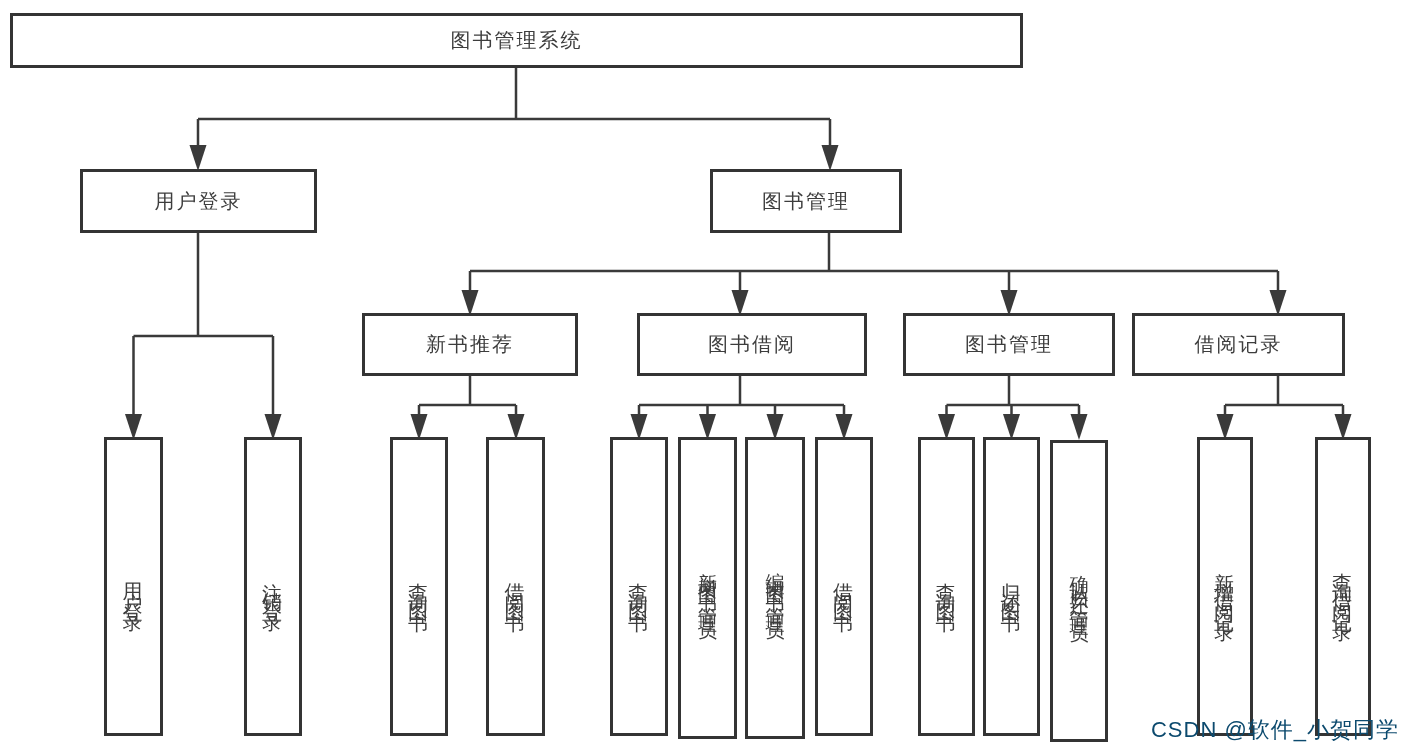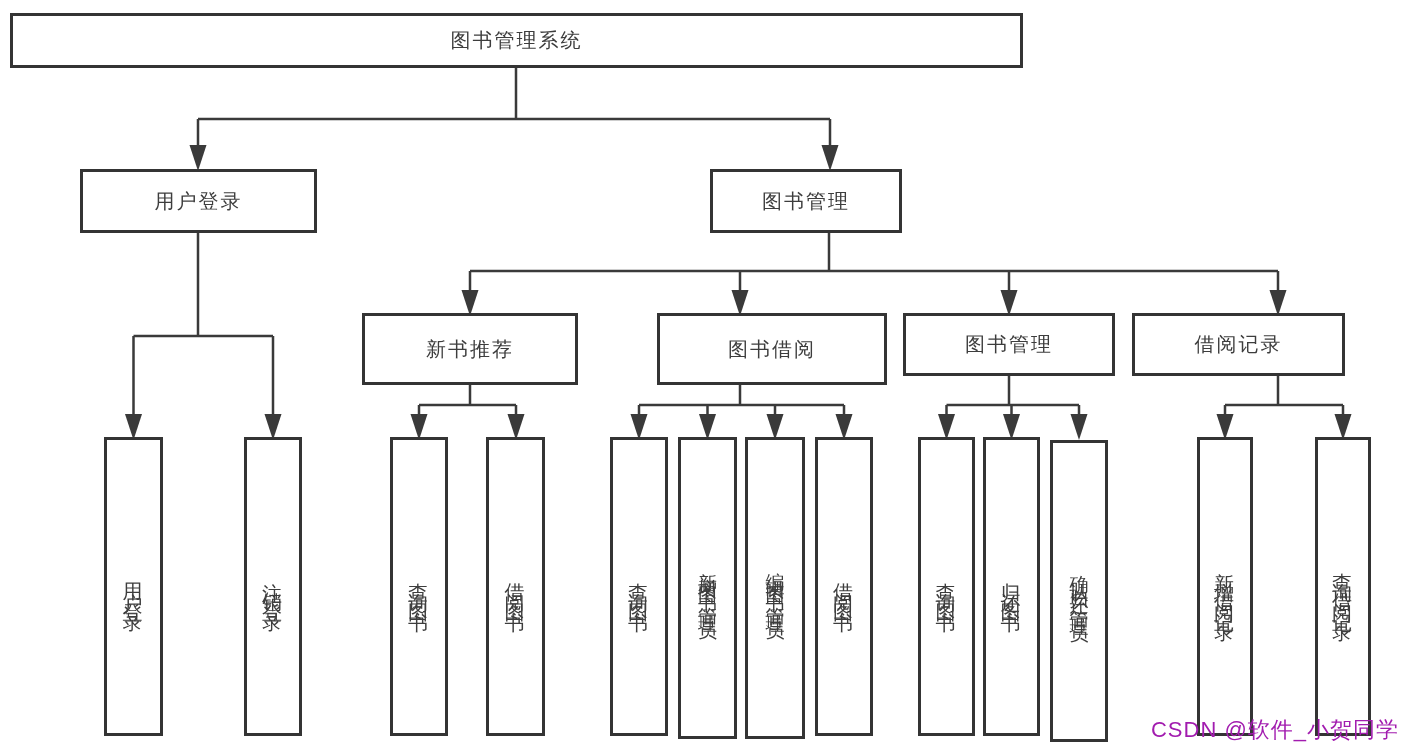--- a/index.html
+++ b/index.html
@@ -15,21 +15,21 @@
   .h{font-size:20px;letter-spacing:2px;}
   .v{
     writing-mode:vertical-rl;text-orientation:mixed;
     font-size:20px;letter-spacing:10px;
     display:flex;align-items:center;justify-content:center;
   }
   .v-long{letter-spacing:7px;font-size:19px;}
   svg.connectors{position:absolute;left:0;top:0;pointer-events:none;}
   .watermark{
     position:absolute;right:6px;bottom:2px;
-    font-size:22px;color:#a21caf;letter-spacing:1px;
+    font-size:22px;color:#0c4a6e;letter-spacing:1px;
   }
 </style>
 </head>
 <body>
 
 <div class="canvas">
 
   <svg class="connectors" width="1405" height="747" viewBox="0 0 1405 747">
     <g stroke="#3a3a3a" stroke-width="2.5" fill="none">
 
@@ -71,22 +71,22 @@
       <polygon points="1216.5,414 1233.5,414 1225,440"></polygon>
       <polygon points="1334.5,414 1351.5,414 1343,440"></polygon>
     </g>
   </svg>
 
   <div class="node h" style="left:10px;top:13px;width:1013px;height:55px">图书管理系统</div>
 
   <div class="node h" style="left:80px;top:169px;width:237px;height:64px">用户登录</div>
   <div class="node h" style="left:710px;top:169px;width:192px;height:64px">图书管理</div>
 
-  <div class="node h" style="left:362px;top:313px;width:216px;height:72px">新书推荐</div>
-  <div class="node h" style="left:657px;top:313px;width:230px;height:72px">图书借阅</div>
+  <div class="node h" style="left:362px;top:313px;width:216px;height:63px">新书推荐</div>
+  <div class="node h" style="left:637px;top:313px;width:230px;height:63px">图书借阅</div>
   <div class="node h" style="left:903px;top:313px;width:212px;height:63px">图书管理</div>
   <div class="node h" style="left:1132px;top:313px;width:213px;height:63px">借阅记录</div>
 
   <div class="node v" style="left:104px;top:437px;width:59px;height:299px">用户登录</div>
   <div class="node v" style="left:244px;top:437px;width:58px;height:299px">注销登录</div>
 
   <div class="node v" style="left:390px;top:437px;width:58px;height:299px">查询图书</div>
   <div class="node v" style="left:486px;top:437px;width:59px;height:299px">借阅图书</div>
 
   <div class="node v" style="left:610px;top:437px;width:58px;height:299px">查询图书</div>

